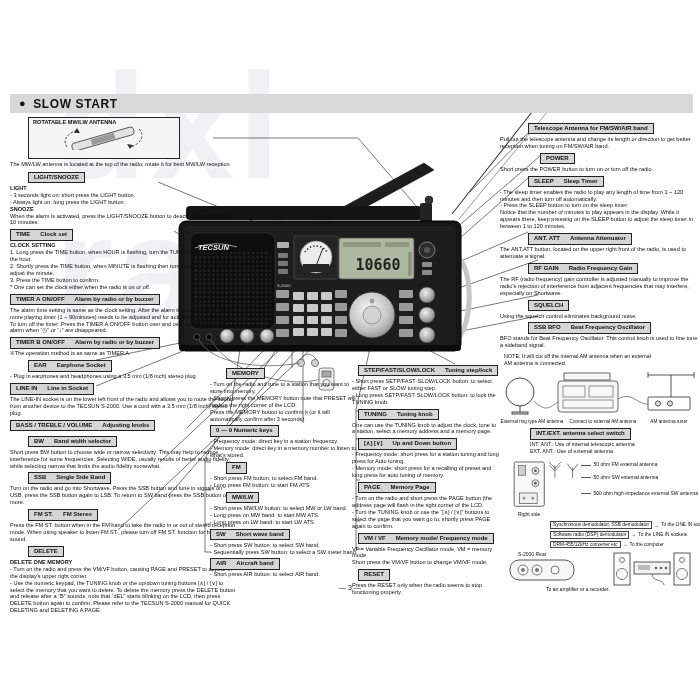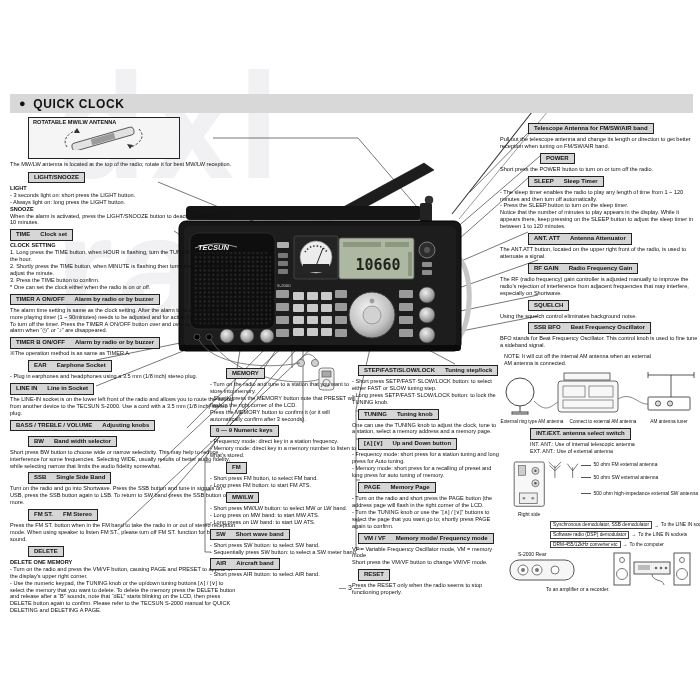--- a/index.html
+++ b/index.html
@@ -66,21 +66,21 @@
 </style>
 </head>
 <body>
 
 <div class="page">
 
   <div class="watermark">dxl radio</div>
 
   <div class="header">
     <span class="bullet">●</span>
-    <span>QUICK CLOCK</span>
+    <span>SLOW START</span>
   </div>
 
   <svg class="overlay" width="700" height="700" viewBox="0 0 700 700">
     <defs>
       <pattern id="dots" width="4.4" height="4.4" patternUnits="userSpaceOnUse">
         <circle cx="2.2" cy="2.2" r="1" fill="#2f2f2f"></circle>
       </pattern>
       <radialGradient id="knob" cx="40%" cy="35%" r="75%">
         <stop offset="0%" stop-color="#efefef"></stop>
           <stop offset="70%" stop-color="#9a9a9a"></stop>

